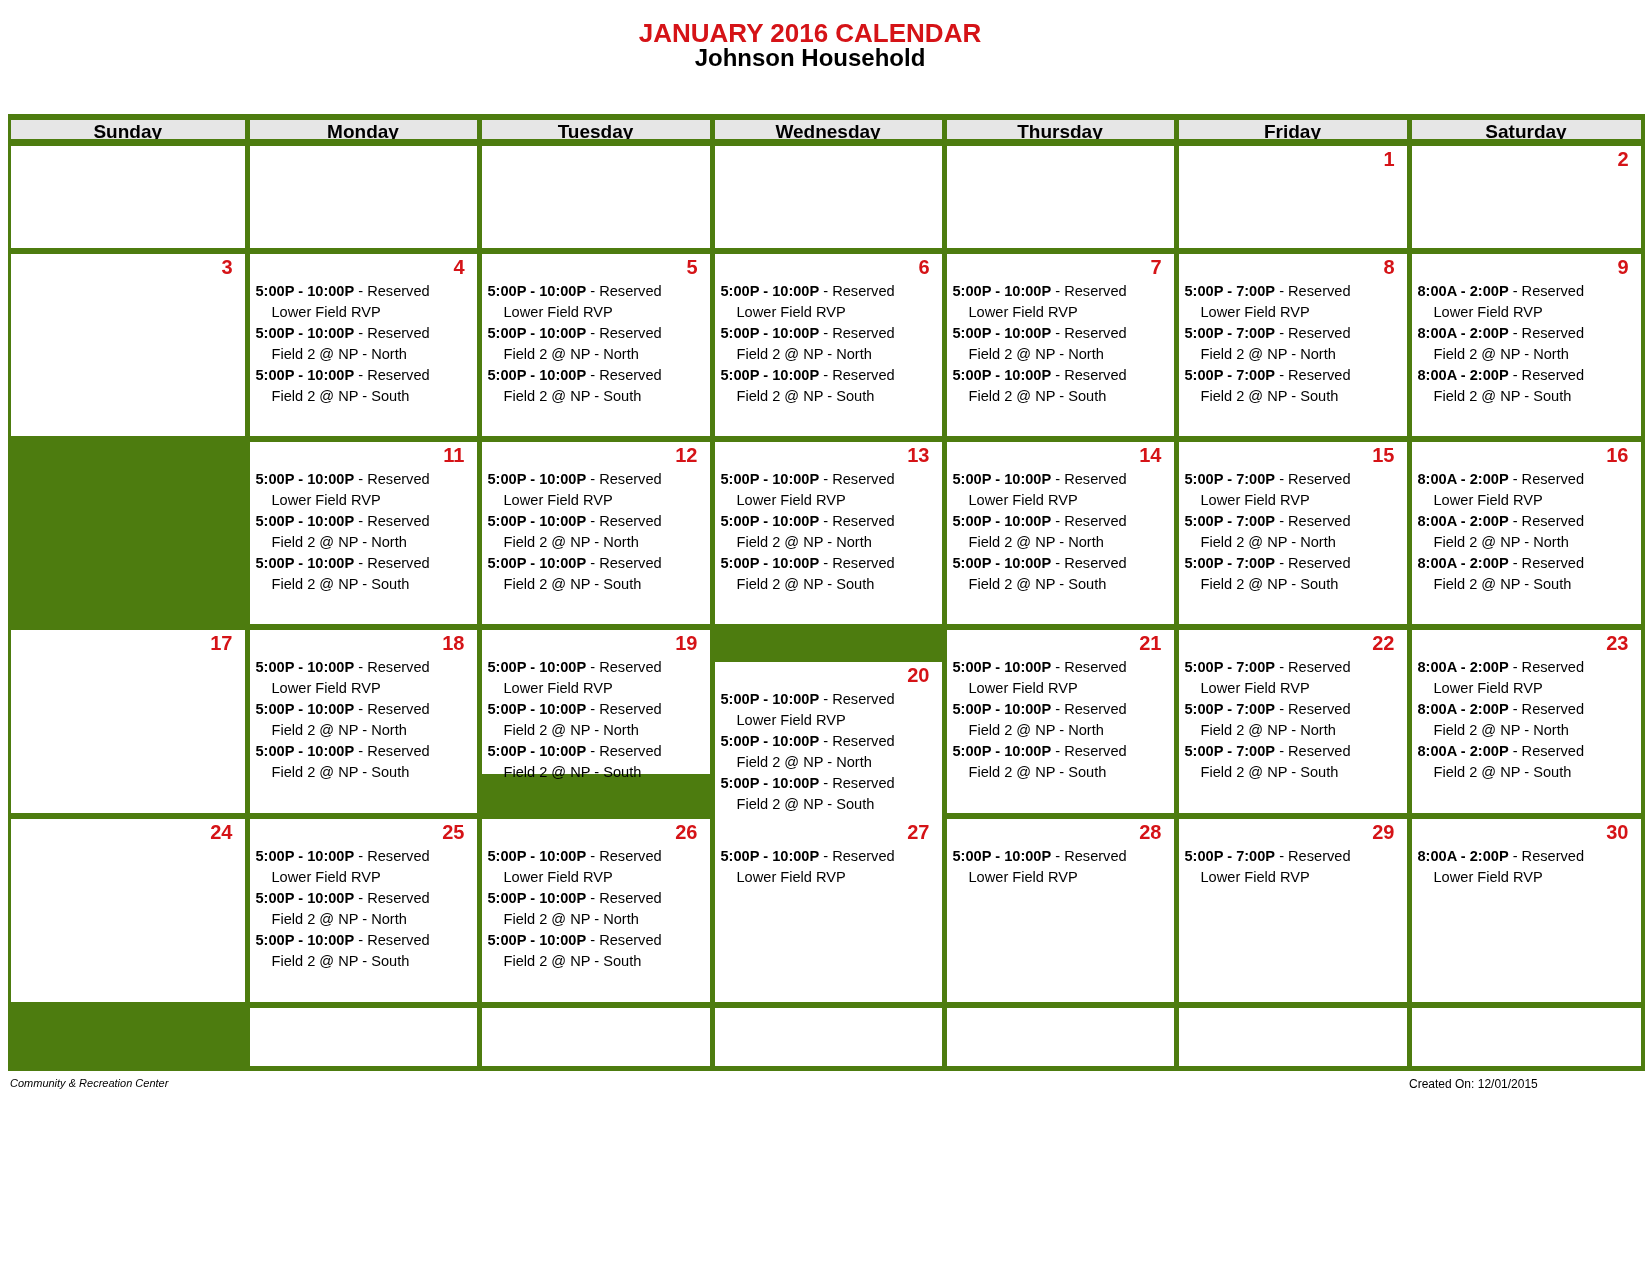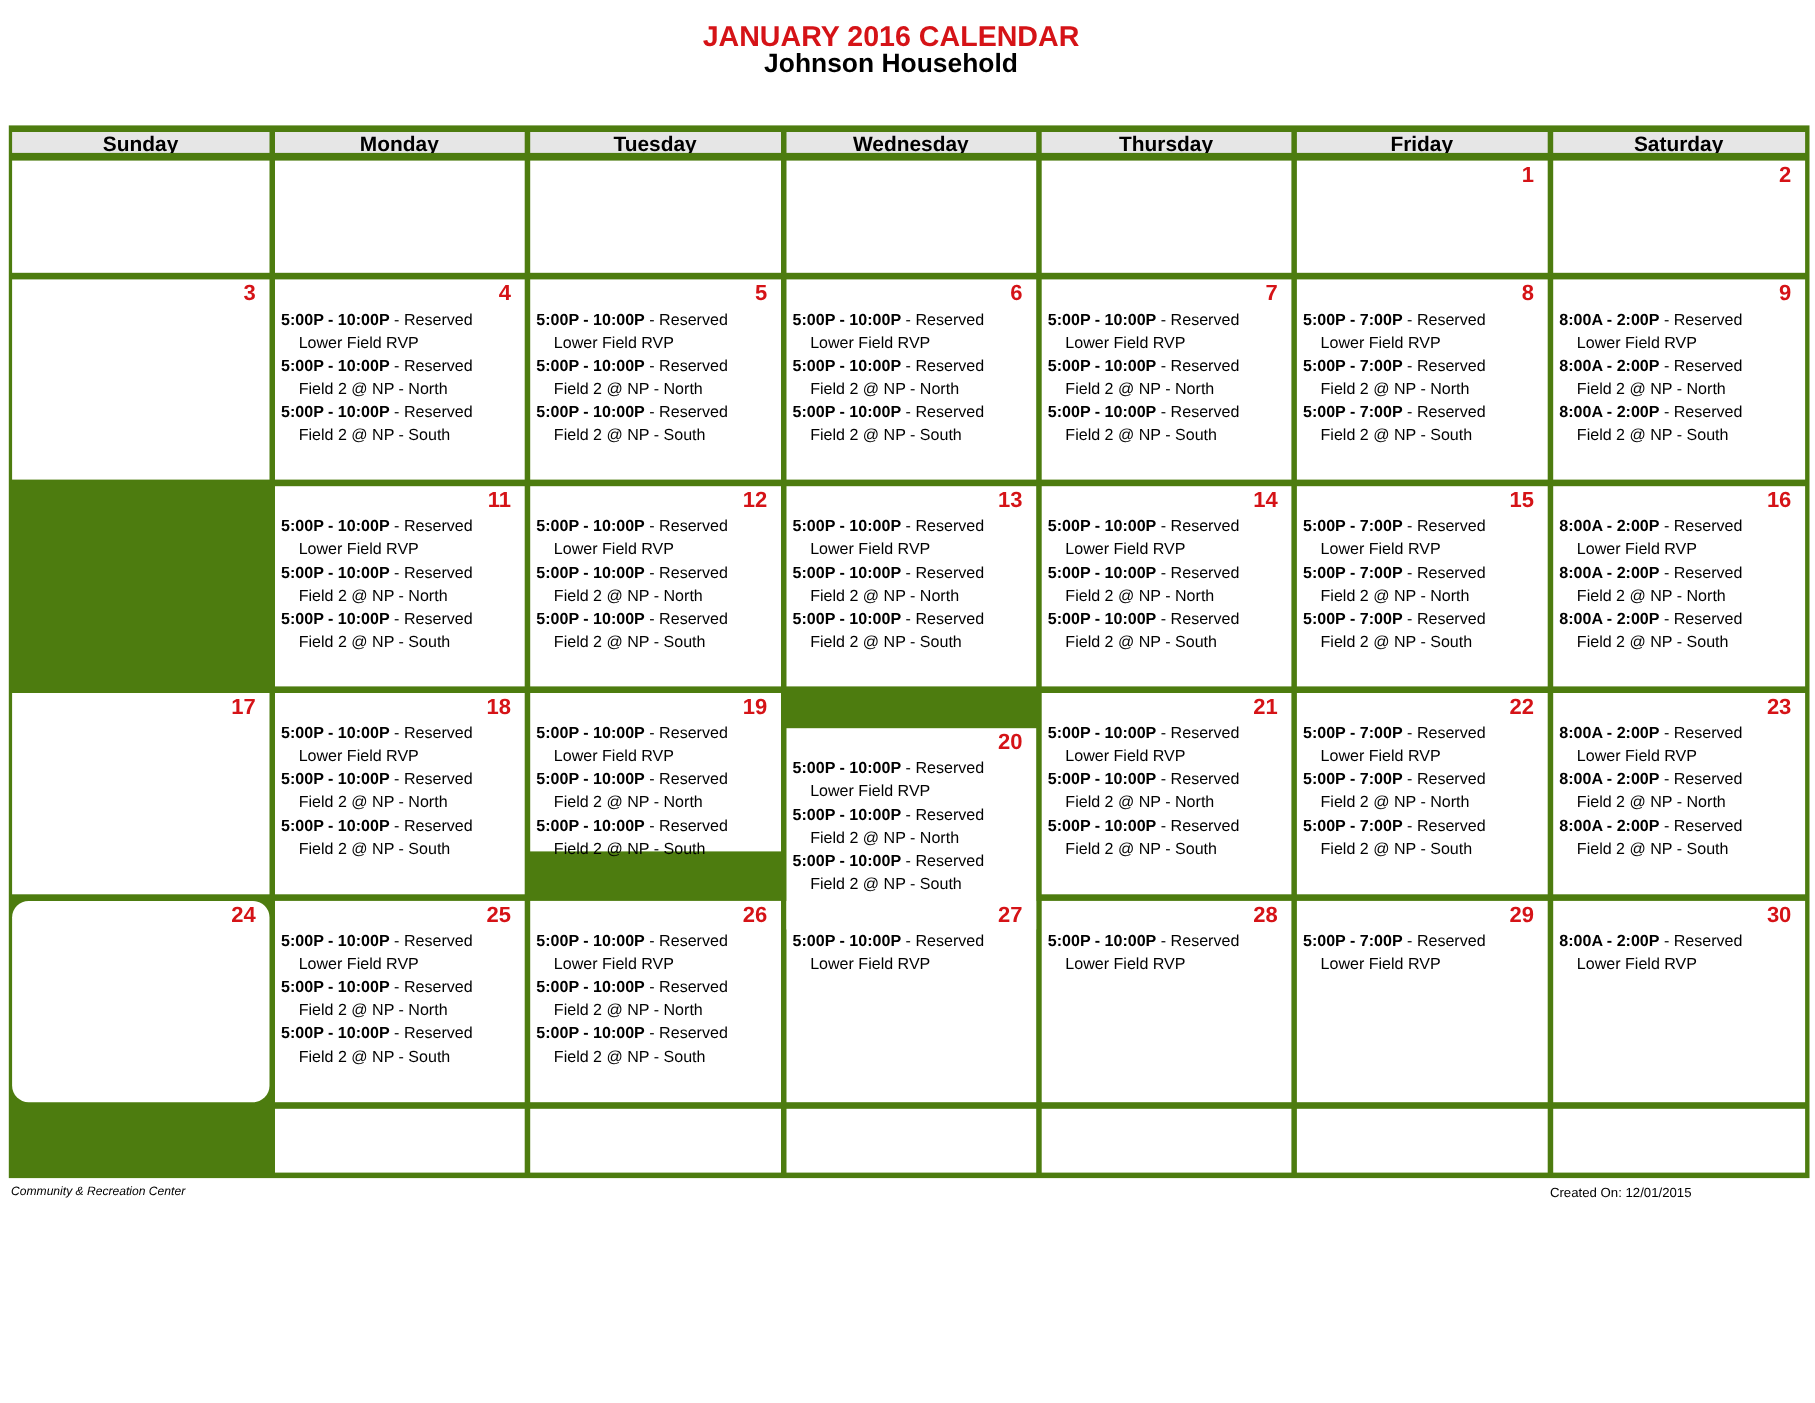--- a/index.html
+++ b/index.html
@@ -183,21 +183,21 @@
       </div>
     </div>
     <div class="cell" style="left: 1403.5px; top: 516px; width: 229px; height: 183px;">
       <div class="daynum">23</div>
       <div class="events">
         <div><span class="ev-time">8:00A -  2:00P</span> <span>- Reserved</span><span class="ev-loc">Lower Field RVP</span></div>
         <div><span class="ev-time">8:00A -  2:00P</span> <span>- Reserved</span><span class="ev-loc">Field 2 @ NP - North</span></div>
         <div><span class="ev-time">8:00A -  2:00P</span> <span>- Reserved</span><span class="ev-loc">Field 2 @ NP - South</span></div>
       </div>
     </div>
-    <div class="cell" style="left: 3px; top: 705px; width: 233.5px; height: 183px; border-radius: 15px;">
+    <div class="cell" style="left: 3px; top: 705px; width: 233.5px; height: 183px;">
       <div class="daynum">24</div>
     </div>
     <div class="cell" style="left: 241.5px; top: 705px; width: 227px; height: 183px;">
       <div class="daynum">25</div>
       <div class="events">
         <div><span class="ev-time">5:00P - 10:00P</span> <span>- Reserved</span><span class="ev-loc">Lower Field RVP</span></div>
         <div><span class="ev-time">5:00P - 10:00P</span> <span>- Reserved</span><span class="ev-loc">Field 2 @ NP - North</span></div>
         <div><span class="ev-time">5:00P - 10:00P</span> <span>- Reserved</span><span class="ev-loc">Field 2 @ NP - South</span></div>
       </div>
     </div>

